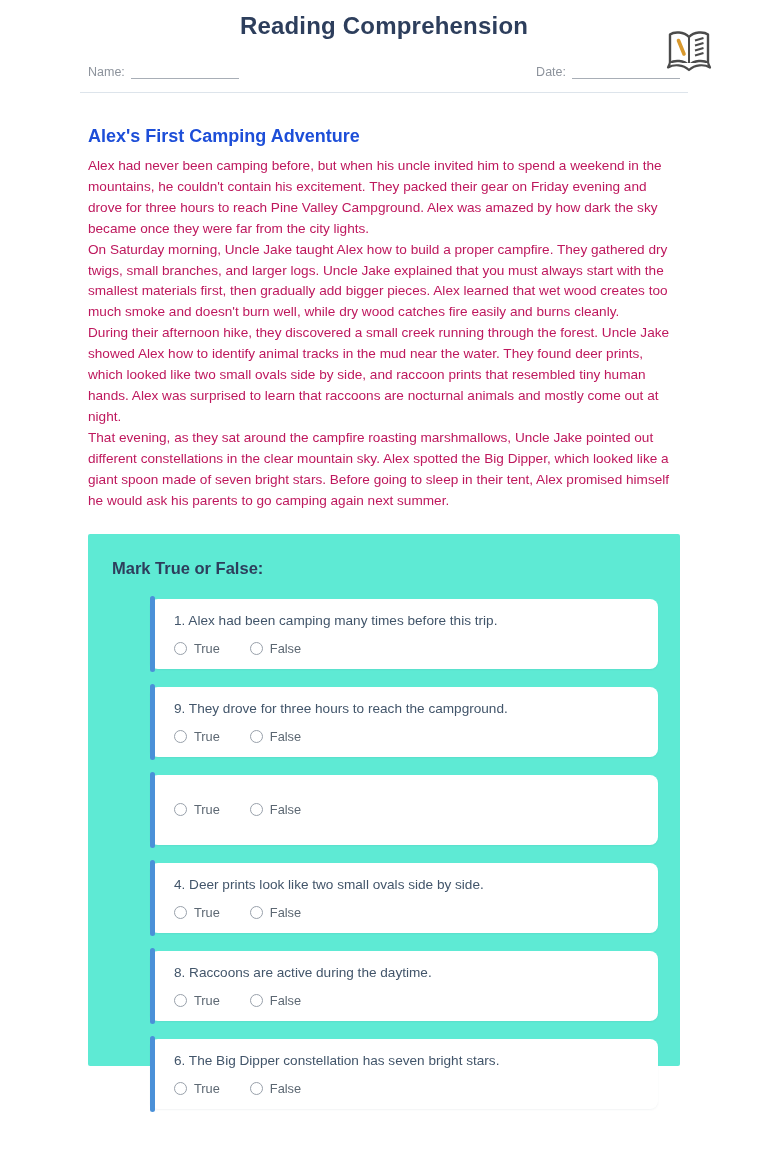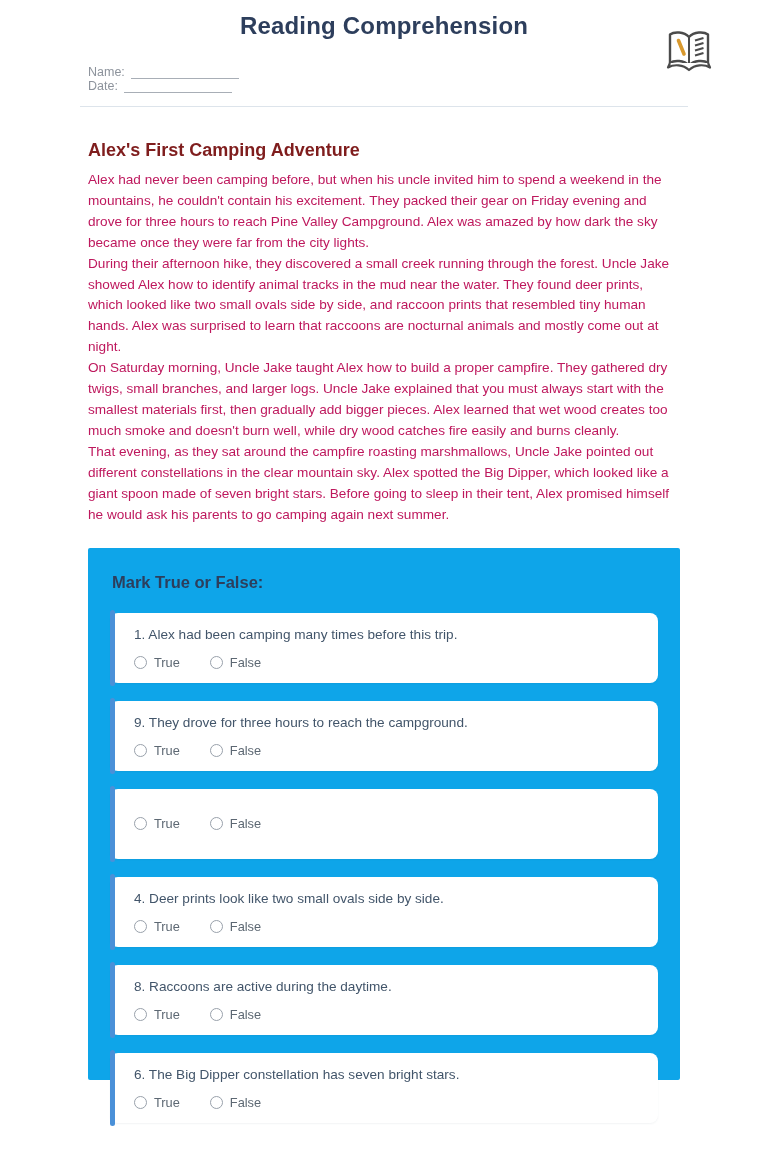--- a/index.html
+++ b/index.html
@@ -11,53 +11,54 @@
   }
   
   .header { padding-top: 12px; position: relative; }
   .title {
     text-align: center; font-size: 24px; font-weight: bold;
     color: #2d3e5c; letter-spacing: 0.2px;
   }
   .book-icon-wrap { position: absolute; top: 27px; right: 55px; width: 48px; height: 48px; }
   .name-date-row {
     margin: 25px 88px 0 88px; display: flex; justify-content: space-between;
-    font-size: 12.5px; color: #8d939c; flex-direction: column;
+    font-size: 12.5px; color: #8d939c;
   }
   .field { display: flex; align-items: flex-end; gap: 6px; }
   .blank-line {
     display: inline-block; width: 108px; height: 13px;
     border-bottom: 1.5px solid #a8aeb6;
   }
   .divider {
     margin: 13px 80px 0 80px; border: none;
     border-top: 1px solid #dde4eb; height: 0;
   }
   
   .passage { margin: 33px 88px 0 88px; }
   .passage-title {
-    font-size: 18px; font-weight: bold; color: #7f1d1d; margin-bottom: 9px;
+    font-size: 18px; font-weight: bold; color: #1d4ed8; margin-bottom: 9px;
   }
   .passage p {
     font-size: 13.6px; line-height: 20.9px; color: #be185d;
   }
   
   .quiz-panel {
     margin: 23px auto 0 88px; width: 592px; height: 532px;
-    background: #0ea5e9; border-radius: 2px;
+    background: #5eead4; border-radius: 2px;
     padding: 25px 22px 28px 22px;
   }
   .quiz-heading {
     font-size: 16.5px; font-weight: bold; color: #2d3e5c;
     margin: 0 0 21px 2px;
   }
   .q-card {
     position: relative; background: #ffffff; border-radius: 8px;
     padding: 14px 16px 13px 24px; margin-bottom: 18px; height: 70px;
     box-shadow: 0 1px 2px rgba(40,60,90,0.06);
+    margin-left: 40px;
   }
   .q-card .accent-bar {
     position: absolute; left: 0px; top: -3px; width: 5px; height: calc(100% + 6px);
     background: #4a90d8; border-radius: 6px;
   }
   .q-text { font-size: 13.6px; color: #42556a; }
   .options { display: flex; gap: 30px; margin-top: 13px; }
   .option { display: flex; align-items: center; gap: 7px; cursor: pointer; }
   .radio {
     width: 13px; height: 13px; border: 1.5px solid #99a1ab;
@@ -94,22 +95,22 @@
         <span class="blank-line"></span>
       </div>
     </div>
     <hr class="divider">
   </div>
 
   <div class="passage">
     <div class="passage-title">Alex's First Camping Adventure</div>
     <div id="passage-paragraphs">
         <p>Alex had never been camping before, but when his uncle invited him to spend a weekend in the mountains, he couldn't contain his excitement. They packed their gear on Friday evening and drove for three hours to reach Pine Valley Campground. Alex was amazed by how dark the sky became once they were far from the city lights.</p>
+        <p>On Saturday morning, Uncle Jake taught Alex how to build a proper campfire. They gathered dry twigs, small branches, and larger logs. Uncle Jake explained that you must always start with the smallest materials first, then gradually add bigger pieces. Alex learned that wet wood creates too much smoke and doesn't burn well, while dry wood catches fire easily and burns cleanly.</p>
         <p>During their afternoon hike, they discovered a small creek running through the forest. Uncle Jake showed Alex how to identify animal tracks in the mud near the water. They found deer prints, which looked like two small ovals side by side, and raccoon prints that resembled tiny human hands. Alex was surprised to learn that raccoons are nocturnal animals and mostly come out at night.</p>
-        <p>On Saturday morning, Uncle Jake taught Alex how to build a proper campfire. They gathered dry twigs, small branches, and larger logs. Uncle Jake explained that you must always start with the smallest materials first, then gradually add bigger pieces. Alex learned that wet wood creates too much smoke and doesn't burn well, while dry wood catches fire easily and burns cleanly.</p>
         <p>That evening, as they sat around the campfire roasting marshmallows, Uncle Jake pointed out different constellations in the clear mountain sky. Alex spotted the Big Dipper, which looked like a giant spoon made of seven bright stars. Before going to sleep in their tent, Alex promised himself he would ask his parents to go camping again next summer.</p>
       </div>
   </div>
 
   <div class="quiz-panel">
     <div class="quiz-heading">Mark True or False:</div>
     <div id="questions">
         <div class="q-card">
           <span class="accent-bar"></span>
           <div class="q-text">1. Alex had been camping many times before this trip.</div>

